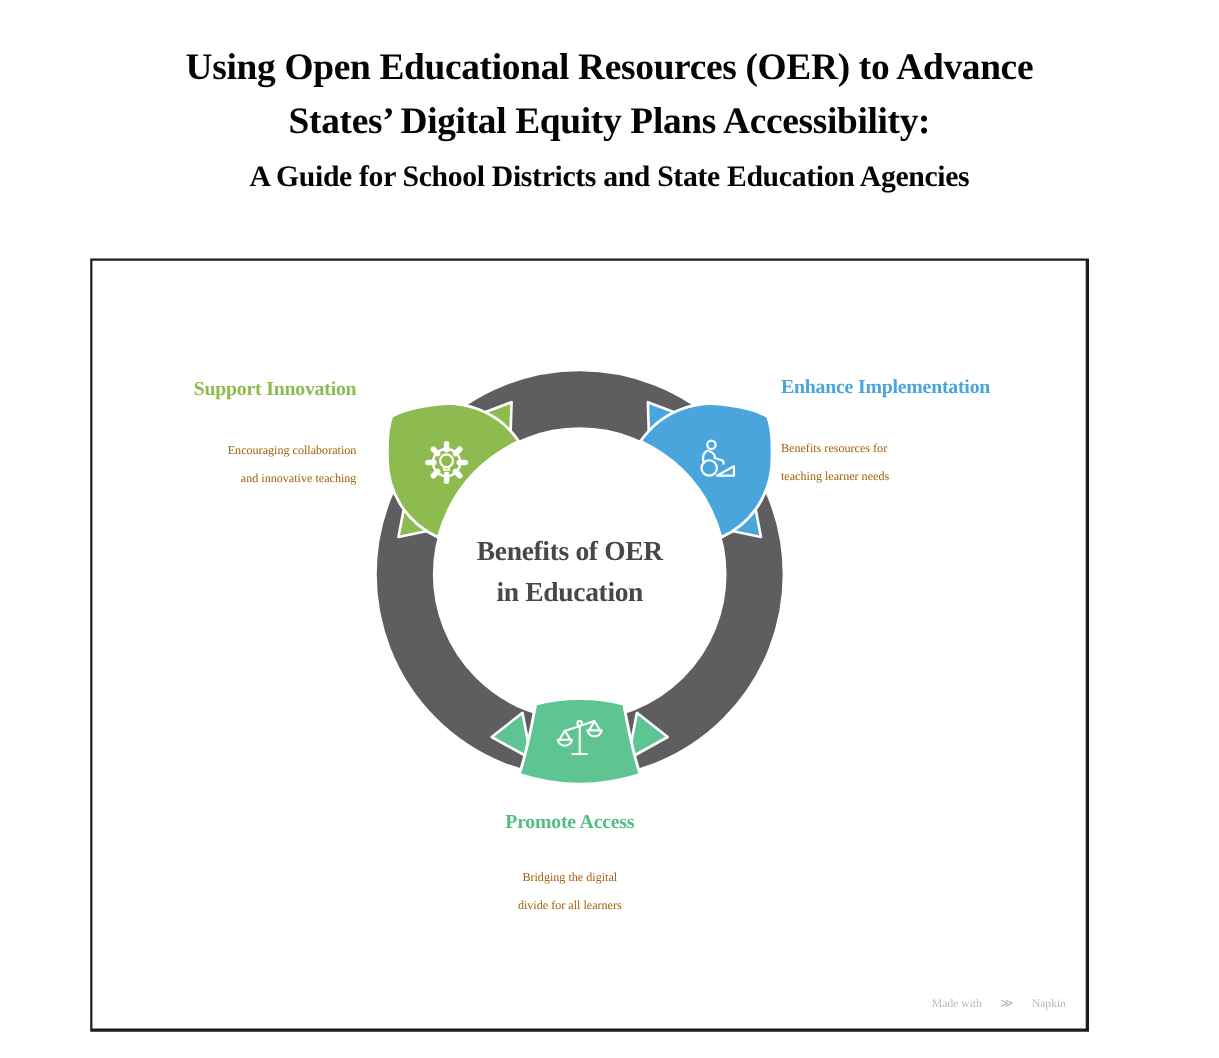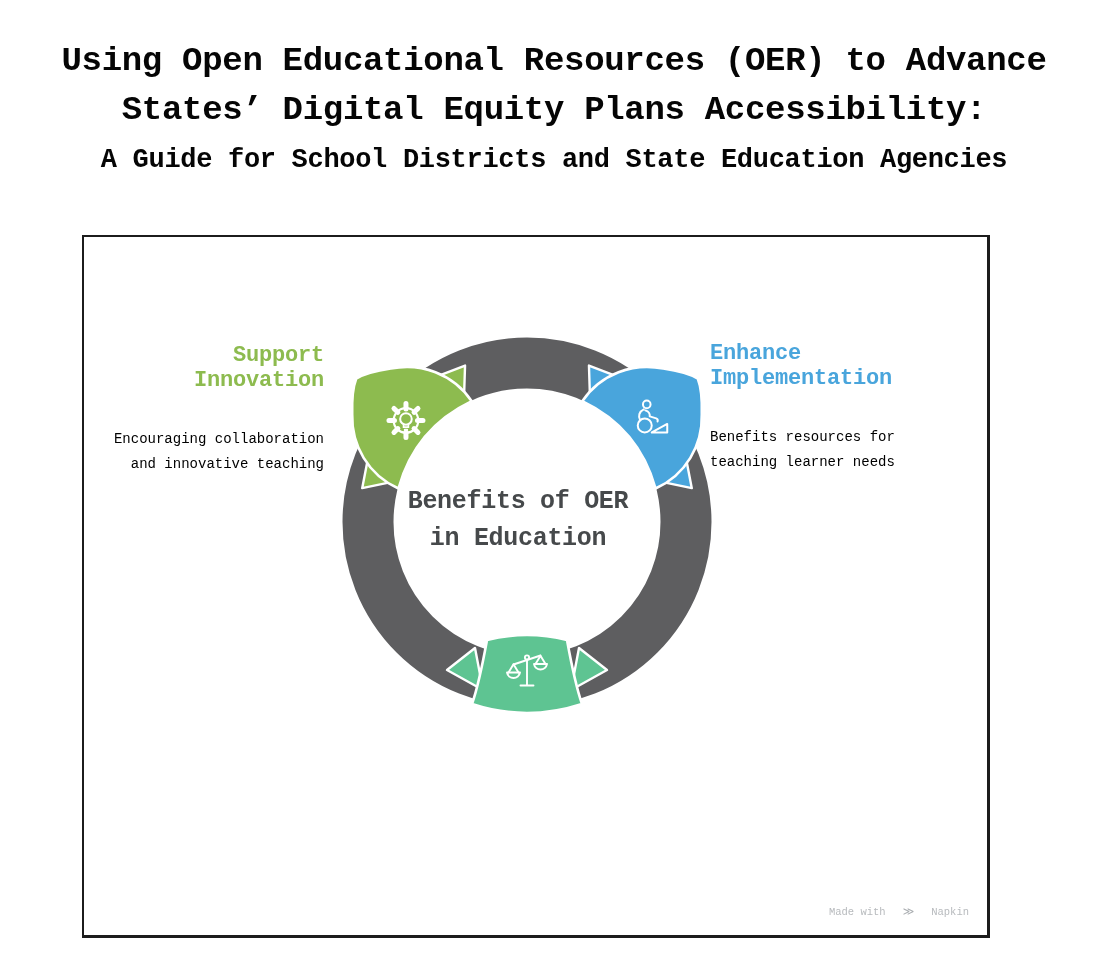--- a/index.html
+++ b/index.html
@@ -1,32 +1,32 @@
 <!DOCTYPE html>
 <html><head>
 <meta charset="utf-8">
 <style>
   html,body{margin:0;padding:0;background:#ffffff;}
   .canvas{
     position:relative;width:1108px;height:962px;background:#ffffff;
-    font-family:Liberation Mono, monospace;overflow:hidden;
+    font-family:Liberation Serif, serif;overflow:hidden;
   }
   
   .title-block{position:absolute;top:37px;left:0;width:100%;text-align:center;color:#050505;font-weight:bold;}
   .title-line-lg{font-size:34px;line-height:49px;letter-spacing:-0.3px;}
   .title-line-sm{font-size:27px;line-height:50px;letter-spacing:-0.3px;}
   
   .frame{
     position:absolute;left:82px;top:235px;width:903px;height:698px;background:#ffffff;
     border:2px solid #1c1c1c;border-right-width:3px;border-bottom-width:3px;box-sizing:content-box;
   }
   .frame svg{position:absolute;left:0;top:0;}
   .node-label{position:absolute;}
-  .node-title{font-size:22px;font-weight:bold;letter-spacing:-0.2px;}
-  .node-desc{margin-top:34px;font-size:14px;line-height:25px;color:#000000;}
+  .node-title{font-size:18px;font-weight:bold;letter-spacing:-0.2px;}
+  .node-desc{margin-top:34px;font-size:11px;line-height:25px;color:#a16207;}
   .lab-support{left:28px;top:106px;width:212px;text-align:right;}
   .lab-enhance{left:626px;top:104px;width:252px;text-align:left;}
   .lab-promote{left:284px;top:500px;width:300px;text-align:center;}
   .lab-promote .node-desc{margin-top:28px;}
   .c-olive{color:#8dbb4f;}
   .c-blue{color:#49a5dc;}
   .c-green{color:#52bd86;}
   .center-label{
     position:absolute;left:284px;top:246px;width:300px;text-align:center;
     font-size:25px;font-weight:bold;line-height:37px;color:#46494b;letter-spacing:-0.3px;
@@ -104,20 +104,27 @@
     </div>
 
     <div class="node-label lab-enhance">
       <div class="node-title c-blue">Enhance Implementation</div>
       <div class="node-desc">
         <div>Benefits resources for</div>
         <div>teaching learner needs</div>
       </div>
     </div>
 
+    <div class="node-label lab-promote">
+      <div class="node-title c-green">Promote Access</div>
+      <div class="node-desc">
+        <div>Bridging the digital</div>
+        <div>divide for all learners</div>
+      </div>
+    </div>
 
     <div class="center-label">
       <div>Benefits of OER</div>
       <div>in Education</div>
     </div>
 
     <div class="watermark">
       <span>Made with</span>
       <span class="glyph">≫</span>
       <span>Napkin</span>

